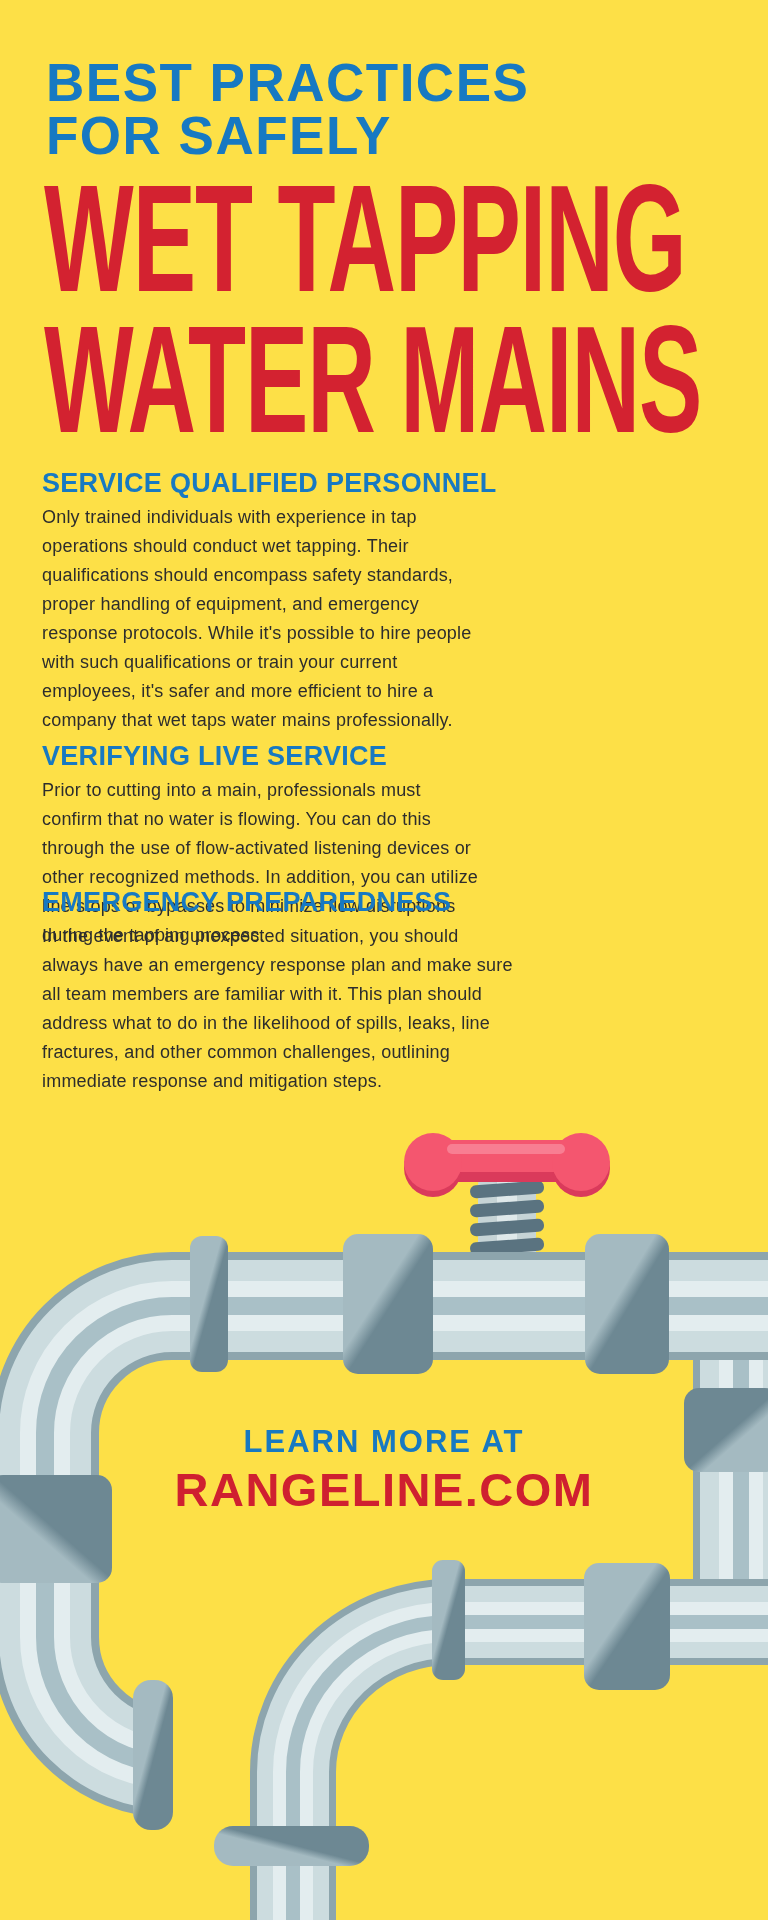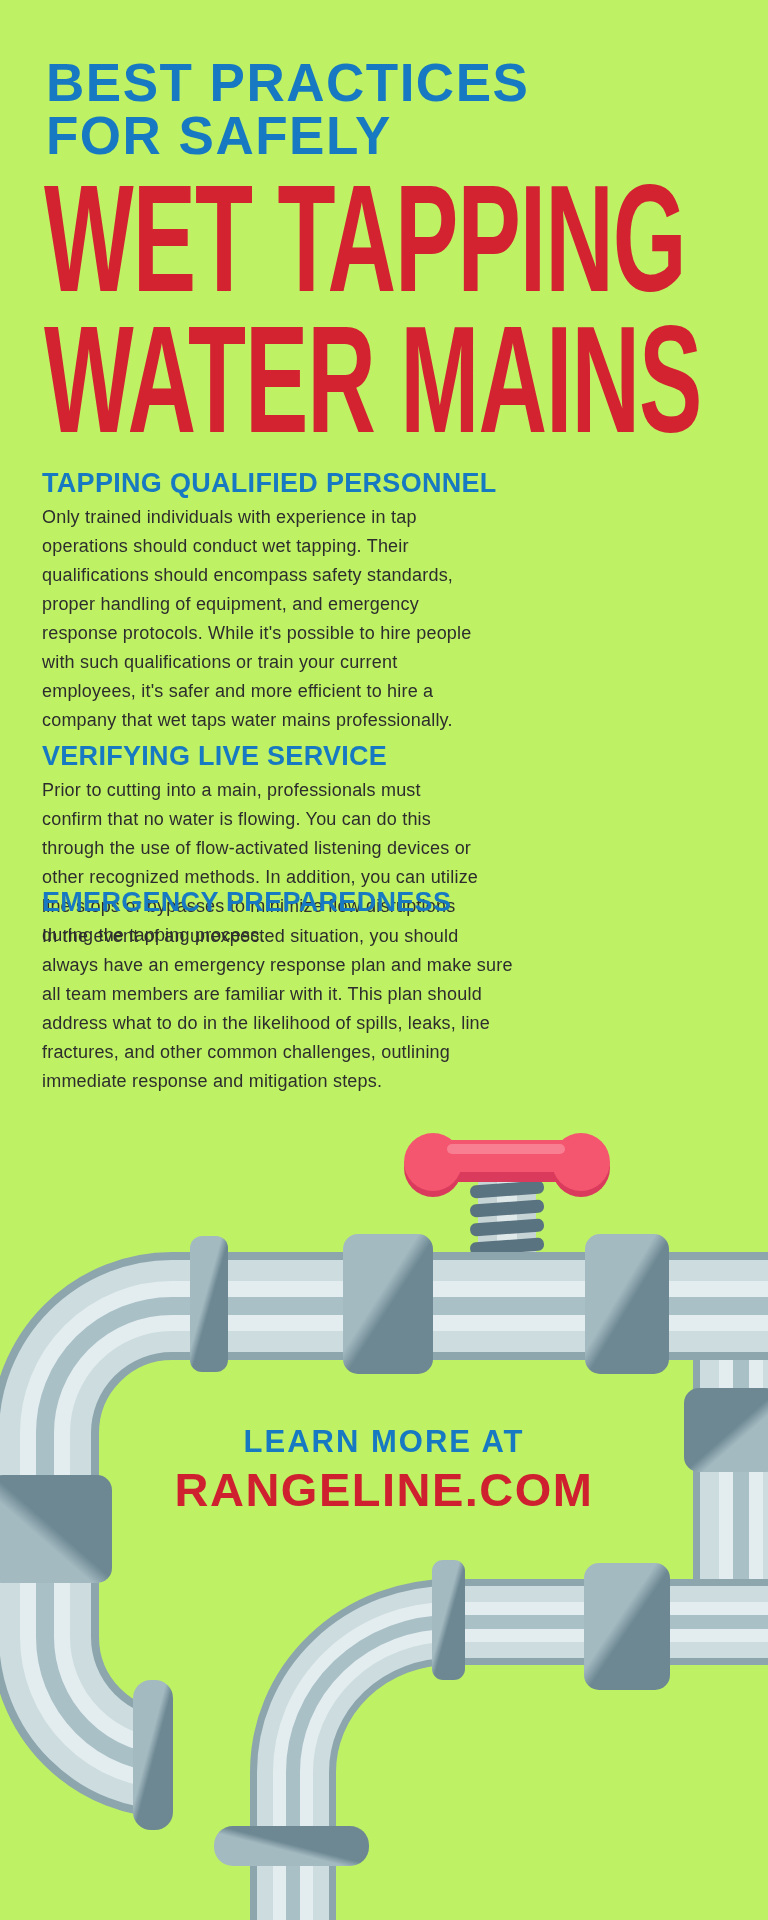--- a/index.html
+++ b/index.html
@@ -1,16 +1,16 @@
 <!DOCTYPE html>
 <html><head>
 <meta charset="utf-8">
 <style>
   html,body{margin:0;padding:0;background:#888;}
-  #page{position:relative;width:768px;height:1920px;background:#bef264;overflow:hidden;
+  #page{position:relative;width:768px;height:1920px;background:#fde047;overflow:hidden;
         font-family:"Liberation Sans", sans-serif;margin:0 auto;}
   .pre{white-space:pre-line;}
   #kicker{position:absolute;top:56px;left:46px;font-size:53px;line-height:53px;
           font-weight:bold;letter-spacing:1.5px;color:#1779c2;}
   #main-title{position:absolute;top:168px;left:44px;font-size:95px;line-height:88px;
           font-weight:bold;letter-spacing:-1px;color:#d32230;
           transform:scaleY(1.6);transform-origin:left top;}
   .section{position:absolute;left:42px;width:712px;}
   .section h2{margin:0 0 5px 0;font-size:27px;line-height:30px;font-weight:bold;
           letter-spacing:.3px;color:#1779c2;}
@@ -27,21 +27,21 @@
 
 <div id="page">
 
   <div id="kicker" class="pre">BEST PRACTICES
 FOR SAFELY</div>
 
   <div id="main-title" class="pre">WET TAPPING
 WATER MAINS</div>
 
   <div id="s1" class="section">
-    <h2>TAPPING QUALIFIED PERSONNEL</h2>
+    <h2>SERVICE QUALIFIED PERSONNEL</h2>
     <div class="body pre">Only trained individuals with experience in tap
 operations should conduct wet tapping. Their
 qualifications should encompass safety standards,
 proper handling of equipment, and emergency
 response protocols. While it's possible to hire people
 with such qualifications or train your current
 employees, it's safer and more efficient to hire a
 company that wet taps water mains professionally.</div>
   </div>
 

